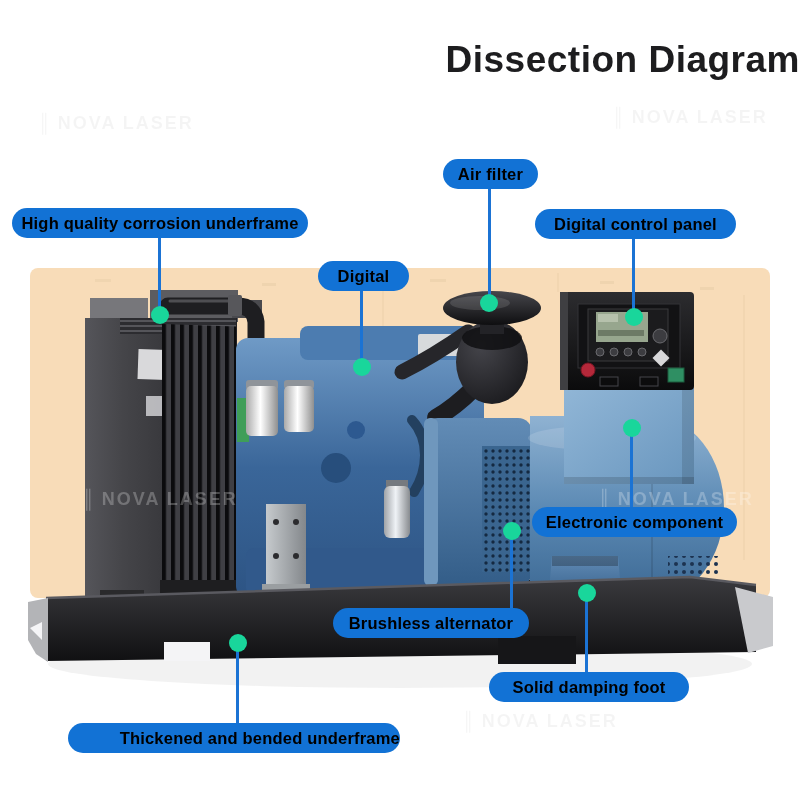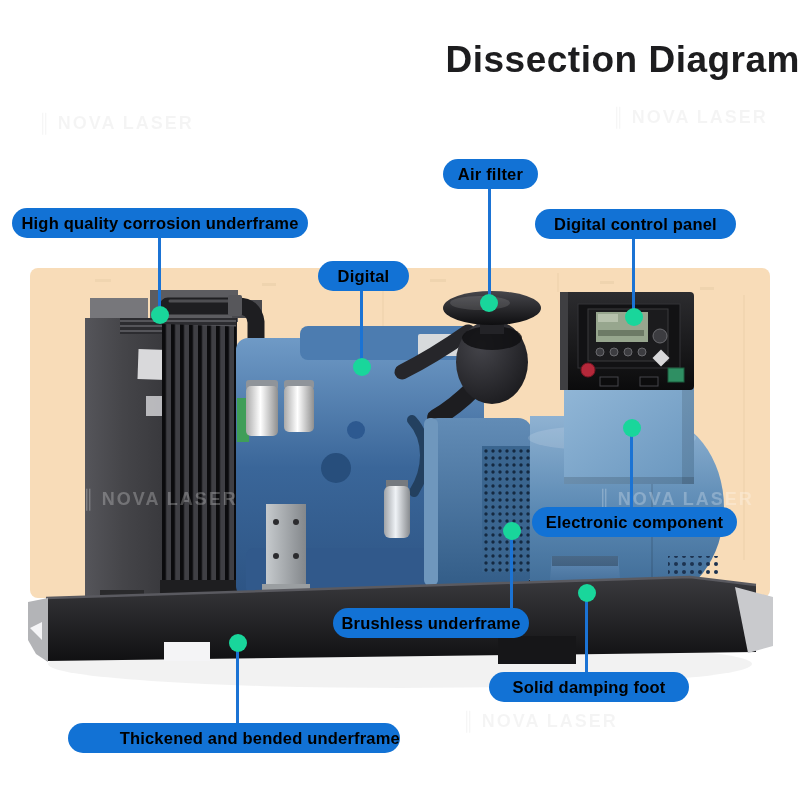--- a/index.html
+++ b/index.html
@@ -270,21 +270,21 @@
 
   <div>
     <div class="lead" style="left:630px;top:428px;height:79px;"></div>
     <div class="dot" style="left:623px;top:419px;"></div>
     <div class="pill" style="left:532px;top:507px;width:205px;">Electronic component</div>
   </div>
 
   <div>
     <div class="lead" style="left:510px;top:531px;height:77px;"></div>
     <div class="dot" style="left:503px;top:522px;"></div>
-    <div class="pill" style="left:333px;top:608px;width:196px;">Brushless underframe</div>
+    <div class="pill" style="left:333px;top:608px;width:196px;">Brushless alternator</div>
   </div>
 
   <div>
     <div class="lead" style="left:585px;top:593px;height:79px;"></div>
     <div class="dot" style="left:578px;top:584px;"></div>
     <div class="pill" style="left:489px;top:672px;width:200px;text-align:center;">Solid damping foot</div>
   </div>
 
   <div>
     <div class="lead" style="left:236px;top:643px;height:80px;"></div>

